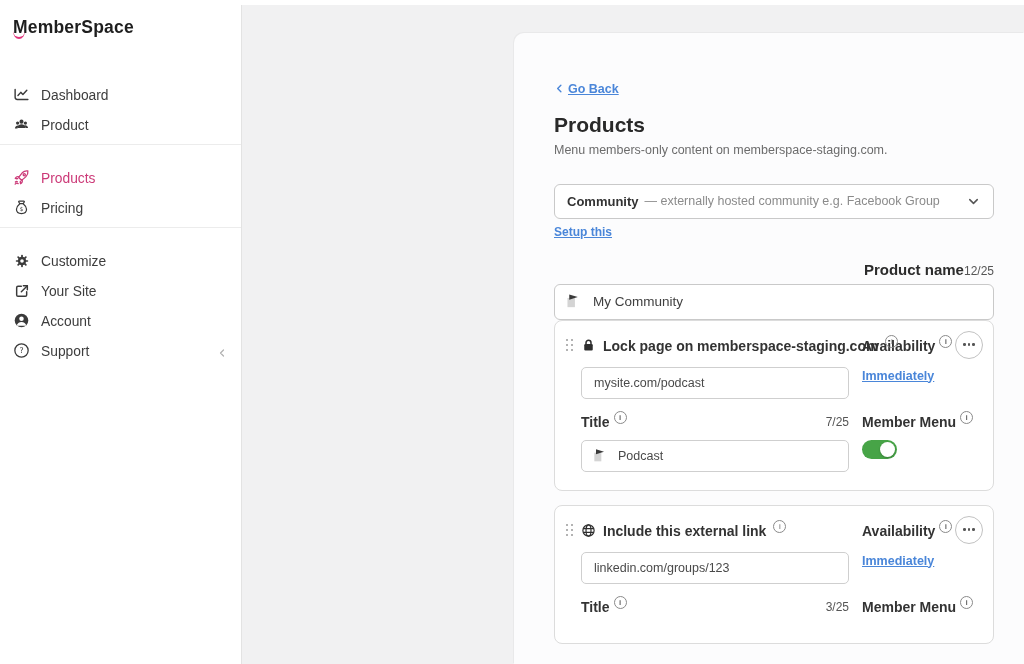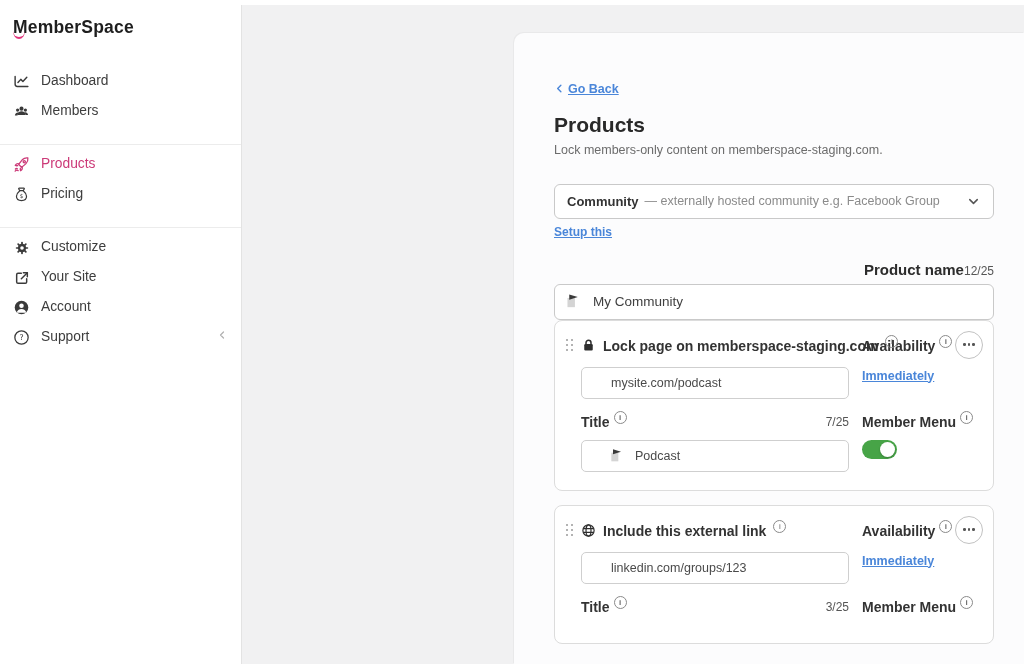--- a/index.html
+++ b/index.html
@@ -12,21 +12,21 @@
   .edge-strip{position:absolute;left:0;top:0;width:4px;height:664px;
     background:linear-gradient(180deg,#b5333f 0%,#a02f48 35%,#7c3252 65%,#4a3c5c 88%,#3f3a56 100%);}
   
   .sidebar{position:absolute;left:0;top:0;width:242px;height:664px;background:#fff;
     border-right:1px solid #e3e3e3;box-sizing:border-box;}
   .logo{padding:17px 0 0 13px;font-size:17.5px;font-weight:700;color:#1e1e1e;letter-spacing:.2px;}
   .logo .m{position:relative;display:inline-block;}
   .logo .m::after{content:"";position:absolute;left:0;bottom:-1px;width:12px;height:6px;
     border-bottom:2.2px solid #e2337c;border-radius:0 0 50% 50%/0 0 100% 100%;}
   .nav{margin-top:35px;}
-  .nav-item{height:30px;display:flex;align-items:flex-start;gap:11px;padding:0 13px;
+  .nav-item{height:30px;display:flex;align-items:flex-end;gap:11px;padding:0 13px;
     font-size:13.8px;color:#3d3d3d;cursor:pointer;}
   .nav-item .ic{width:17px;height:17px;flex:0 0 17px;display:flex;align-items:center;justify-content:center;}
   .nav-item.active{color:#cc3a78;}
   .nav-divider{border-top:1px solid #ececec;margin:11px 0;}
   .nav-item .spacer{flex:1;}
   
   .top-white{position:absolute;left:210px;right:0;top:0;height:5px;background:#fff;}
   .main-card{position:absolute;left:514px;top:33px;width:510px;height:631px;background:#fcfcfd;
     border-radius:10px 0 0 0;padding:47px 0 0 40px;box-sizing:border-box;
     box-shadow:-1px -1px 0 rgba(0,0,0,.03);}
@@ -60,21 +60,21 @@
   .dots{display:grid;grid-template-columns:3px 3px;grid-auto-rows:3px;gap:2px;width:8px;}
   .dots i{width:2.4px;height:2.4px;border-radius:50%;background:#9a9a9a;}
   .col-left{width:268px;}
   .col-right{flex:1;padding-left:13px;}
   .card-head{display:flex;align-items:center;gap:7px;height:24px;margin-bottom:9px;}
   .card-head .hd{font-size:14px;font-weight:700;color:#333;white-space:nowrap;}
   .info{display:inline-block;width:11px;height:11px;border:1px solid #8a8a8a;border-radius:50%;
     color:#6a6a6a;font-size:8px;line-height:11px;text-align:center;font-style:normal;
     position:relative;top:-4px;cursor:pointer;flex:0 0 11px;}
   .mini-input{height:30px;border:1px solid #cfcfcf;border-radius:5px;background:#fff;
-    display:flex;align-items:center;gap:8px;padding:0 27px;margin-bottom:13px;}
+    display:flex;align-items:center;gap:8px;padding:0 10px;margin-bottom:13px;}
   .mini-input input{border:none;outline:none;flex:1;font-size:12.5px;color:#4a4a4a;
     font-family:"Liberation Sans",sans-serif;background:transparent;}
   .title-row{display:flex;justify-content:space-between;align-items:center;height:20px;margin-bottom:8px;}
   .bold-label{font-size:14px;font-weight:700;color:#333;display:inline-flex;gap:4px;align-items:center;}
   .avail-label{height:24px;display:flex;align-items:center;margin-bottom:8px;}
   .avail-link{font-size:12.5px;color:#4a86d9;text-decoration:underline;font-weight:600;cursor:pointer;}
   .mm-label{margin-top:28px;height:20px;display:flex;align-items:center;margin-bottom:8px;}
   .toggle{width:35px;height:19px;border-radius:10px;background:#47a447;position:relative;cursor:pointer;}
   .toggle .knob{position:absolute;top:2px;right:2px;width:15px;height:15px;border-radius:50%;
     background:#fff;box-shadow:0 1px 2px rgba(0,0,0,.25);}
@@ -106,21 +106,21 @@
       <span class="ic">
         <svg width="17" height="17" viewBox="0 0 24 24" fill="#3a3a3a">
           <circle cx="6.5" cy="10" r="2.3"></circle>
             <circle cx="17.5" cy="10" r="2.3"></circle>
             <circle cx="12" cy="8" r="2.9"></circle>
           <path d="M12 11.6c2.7 0 4.9 1.7 5.4 4.2l.2 1.2H6.4l.2-1.2c.5-2.5 2.7-4.2 5.4-4.2z"></path>
           <path d="M2.8 17c.4-2.1 2-3.5 4-3.5.6 0 1.2.1 1.7.4-1.1.9-1.9 2.1-2.2 3.6H2.7z"></path>
           <path d="M21.3 17h-3.5c-.3-1.5-1.1-2.7-2.2-3.6.5-.3 1.1-.4 1.7-.4 2 0 3.6 1.4 4 4z"></path>
         </svg>
       </span>
-      <span>Members</span>
+      <span>Product</span>
     </div>
 
     <div class="nav-divider"></div>
 
     <div class="nav-item active">
       <span class="ic">
         <svg width="17" height="17" viewBox="0 0 24 24" fill="none" stroke="#cc3a78" stroke-width="1.8" stroke-linecap="round" stroke-linejoin="round">
           <path d="M13 5.4C15.4 3 19.4 2.5 21 2.7c.2 1.6-.3 5.6-2.7 8-1.7 1.8-4.2 3.8-6.2 5.2l-4-4c1.4-2 3.2-4.6 4.9-6.5z"></path>
           <circle cx="15.9" cy="8" r="1.6"></circle>
           <path d="M8.2 11c-1.8-.4-3.9.3-5 2.3 1.2.5 2.4.6 3.5.3"></path>
@@ -213,21 +213,21 @@
     <div class="goback">
       <span>
         <svg width="11" height="11" viewBox="0 0 24 24" fill="none" stroke="#4a86d9" stroke-width="3" stroke-linecap="round" stroke-linejoin="round">
             <path d="M15 5l-7 7 7 7"></path>
           </svg>
       </span>
       <span class="txt">Go Back</span>
     </div>
 
     <div class="page-title">Products</div>
-    <div class="page-sub">Lock members-only content on memberspace-staging.com.</div>
+    <div class="page-sub">Menu members-only content on memberspace-staging.com.</div>
 
     <div class="selectbox">
       <span class="val">Community</span>
       <span class="desc">— externally hosted community e.g. Facebook Group</span>
       <span class="chev">
         <svg width="15" height="15" viewBox="0 0 24 24" fill="none" stroke="#555" stroke-width="2.4" stroke-linecap="round" stroke-linejoin="round">
             <path d="M6 9l6 6 6-6"></path>
           </svg>
       </span>
     </div>

